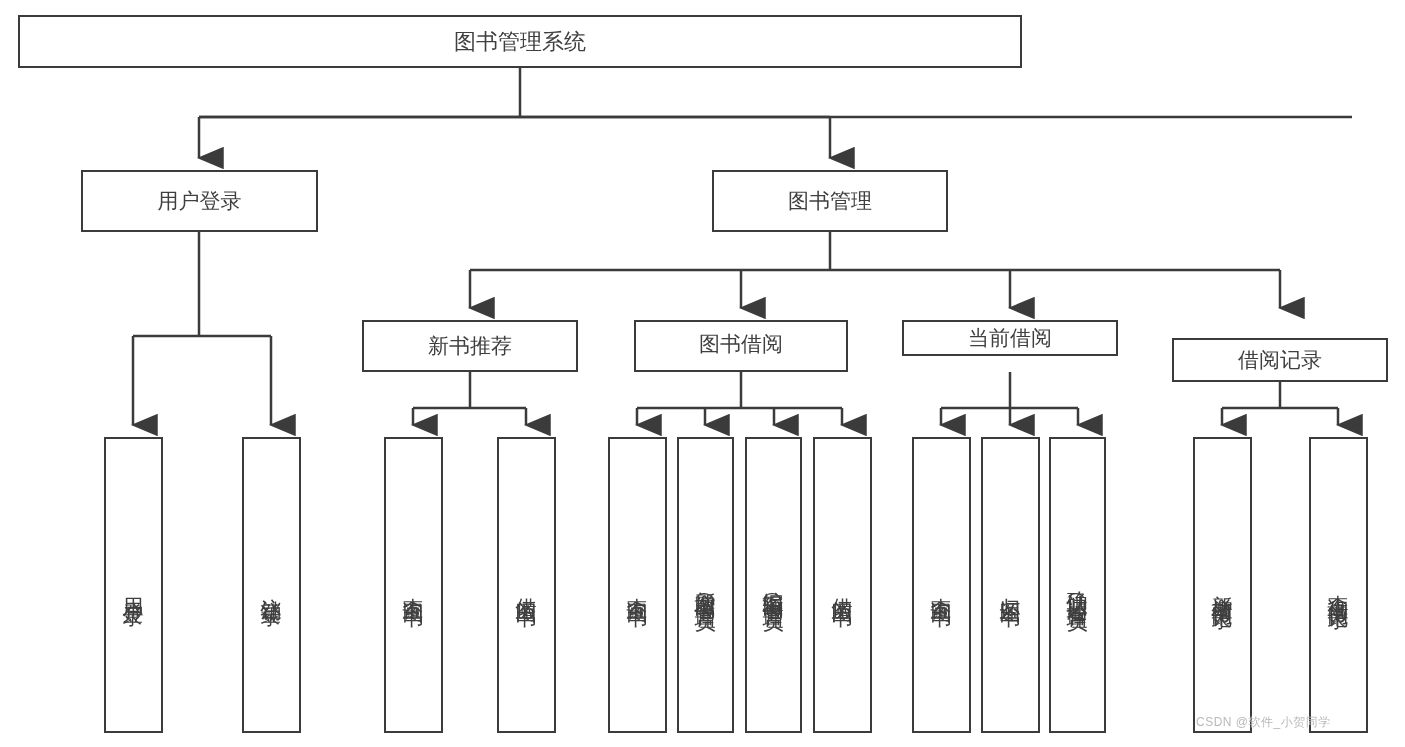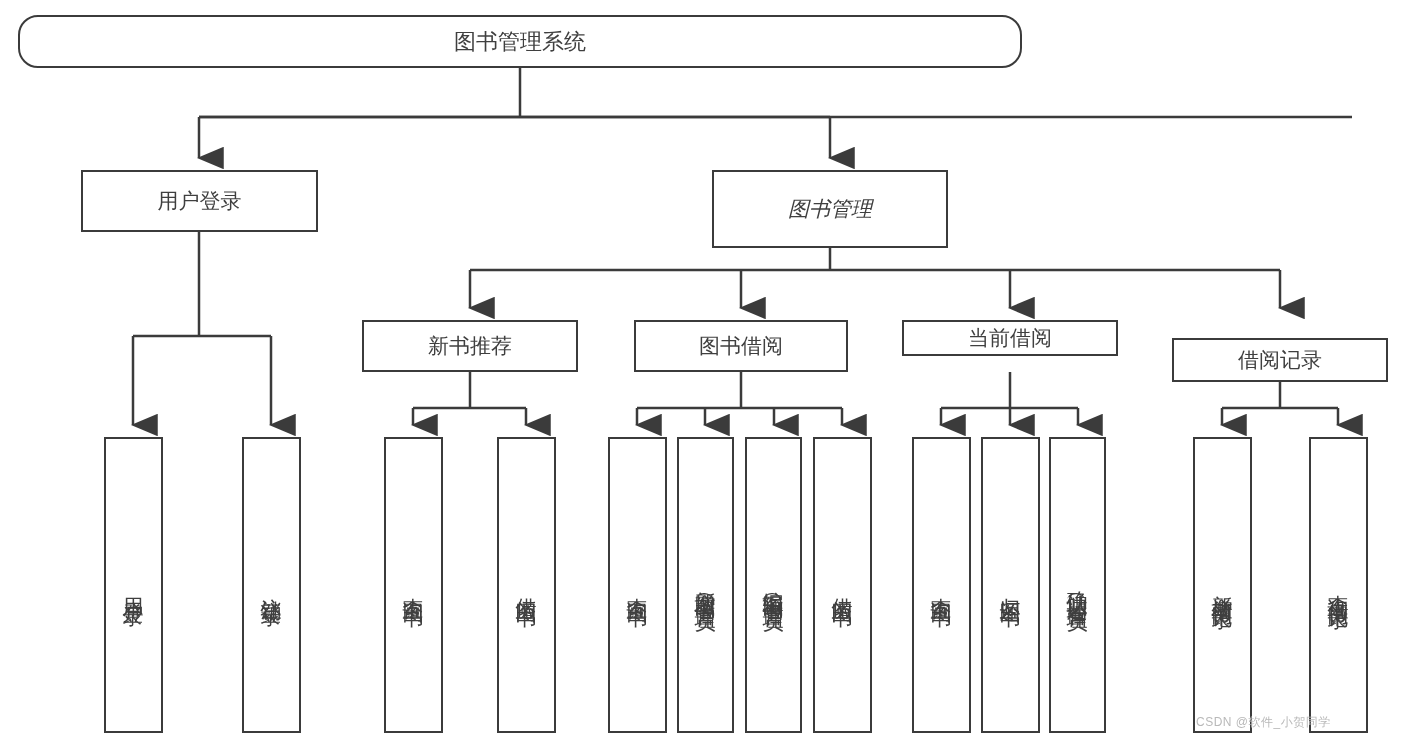--- a/index.html
+++ b/index.html
@@ -120,35 +120,35 @@
       <path d="M1010,408 L1010,425" marker-end="url(#arrow)"></path>
       <path d="M1078,408 L1078,425" marker-end="url(#arrow)"></path>
 
       <path d="M1280,372 L1280,408"></path>
       <path d="M1222,408 L1338,408"></path>
       <path d="M1222,408 L1222,425" marker-end="url(#arrow)"></path>
       <path d="M1338,408 L1338,425" marker-end="url(#arrow)"></path>
     </g>
   </svg>
 
-  <div class="node h root" style="left:18px; top:15px; width:1004px; height:53px;border-radius:20px;">
+  <div class="node h root" style="left:18px; top:15px; width:1004px; height:53px;">
     <span class="label">图书管理系统</span>
   </div>
 
   <div class="node h" style="left:81px; top:170px; width:237px; height:62px;">
     <span class="label">用户登录</span>
   </div>
-  <div class="node h" style="left:712px; top:170px; width:236px; height:78px;font-style:italic;">
+  <div class="node h" style="left:712px; top:170px; width:236px; height:62px;">
     <span class="label">图书管理</span>
   </div>
 
   <div class="node h" style="left:362px; top:320px; width:216px; height:52px;justify-content:center;">
     <span class="label">新书推荐</span>
   </div>
-  <div class="node h" style="left:634px; top:320px; width:214px; height:52px;">
+  <div class="node h" style="left:634px; top:320px; width:214px; height:52px;font-family:Liberation Mono, monospace;">
     <span class="label">图书借阅</span>
   </div>
   <div class="node h" style="left:902px; top:320px; width:216px; height:36px;">
     <span class="label">当前借阅</span>
   </div>
   <div class="node h" style="left:1172px; top:338px; width:216px; height:44px;font-family:Liberation Serif, serif;">
     <span class="label">借阅记录</span>
   </div>
 
   <div class="node v" style="left:104px; top:437px; width:59px; height:296px;">

